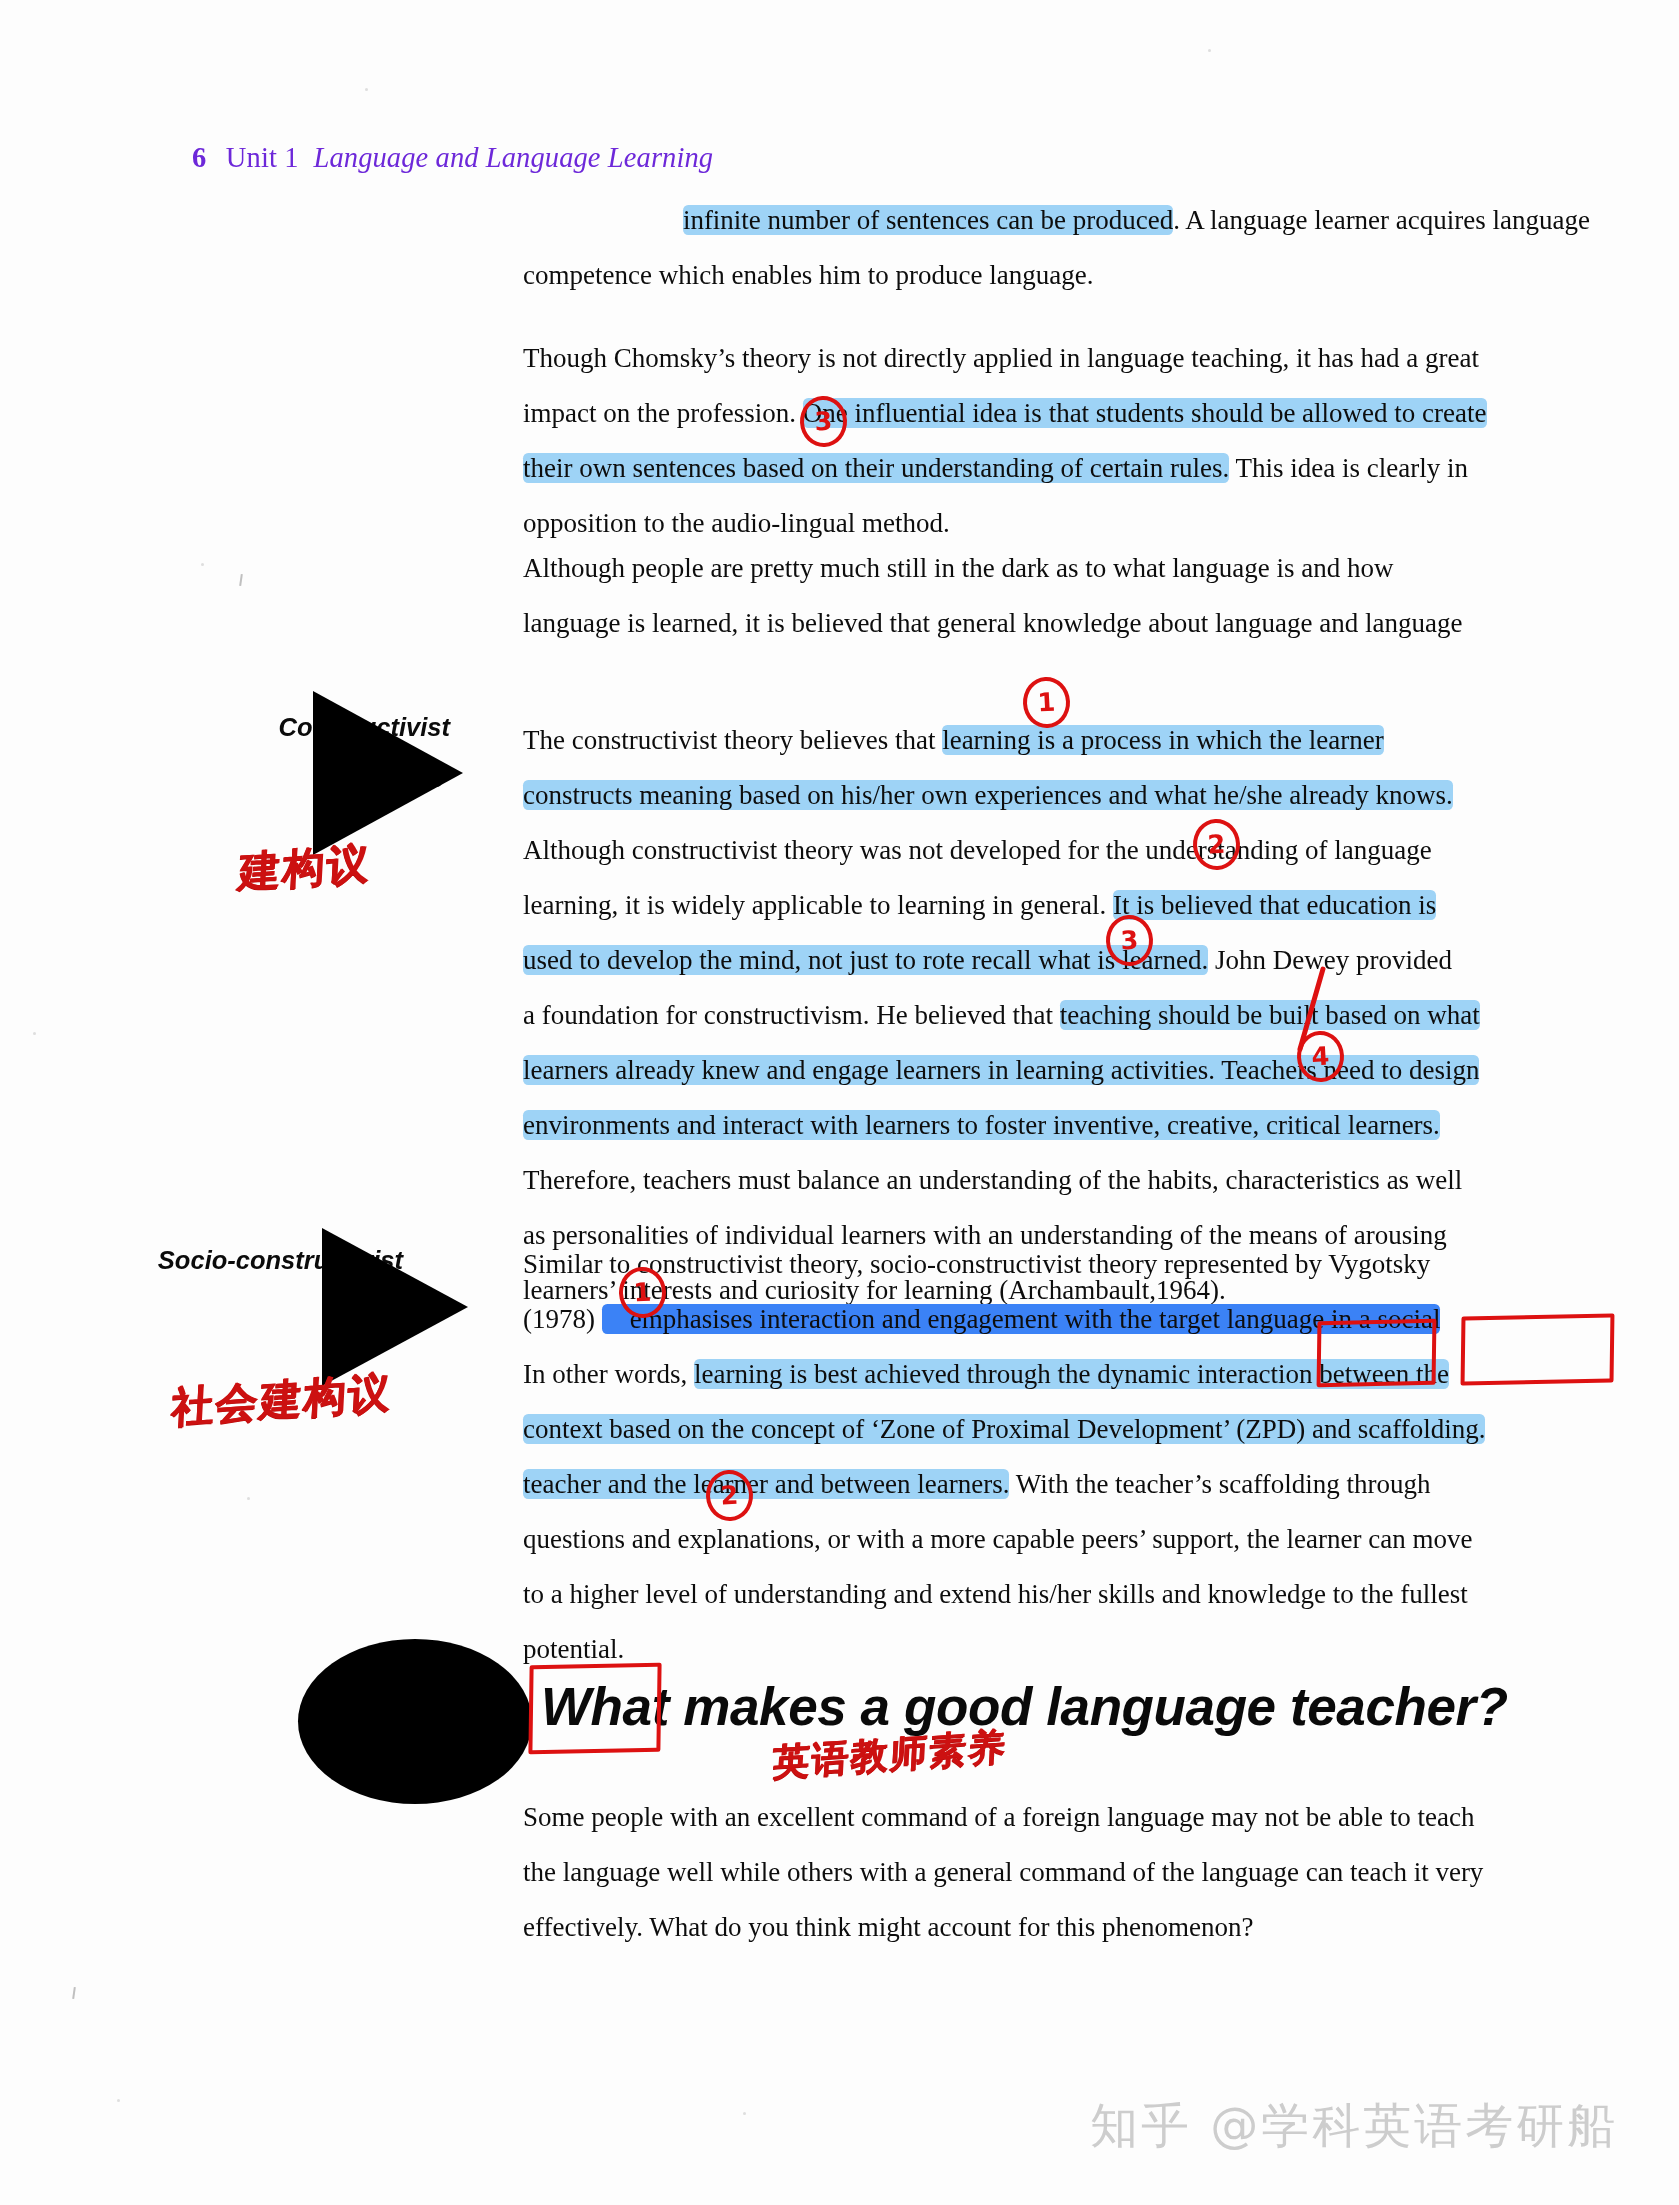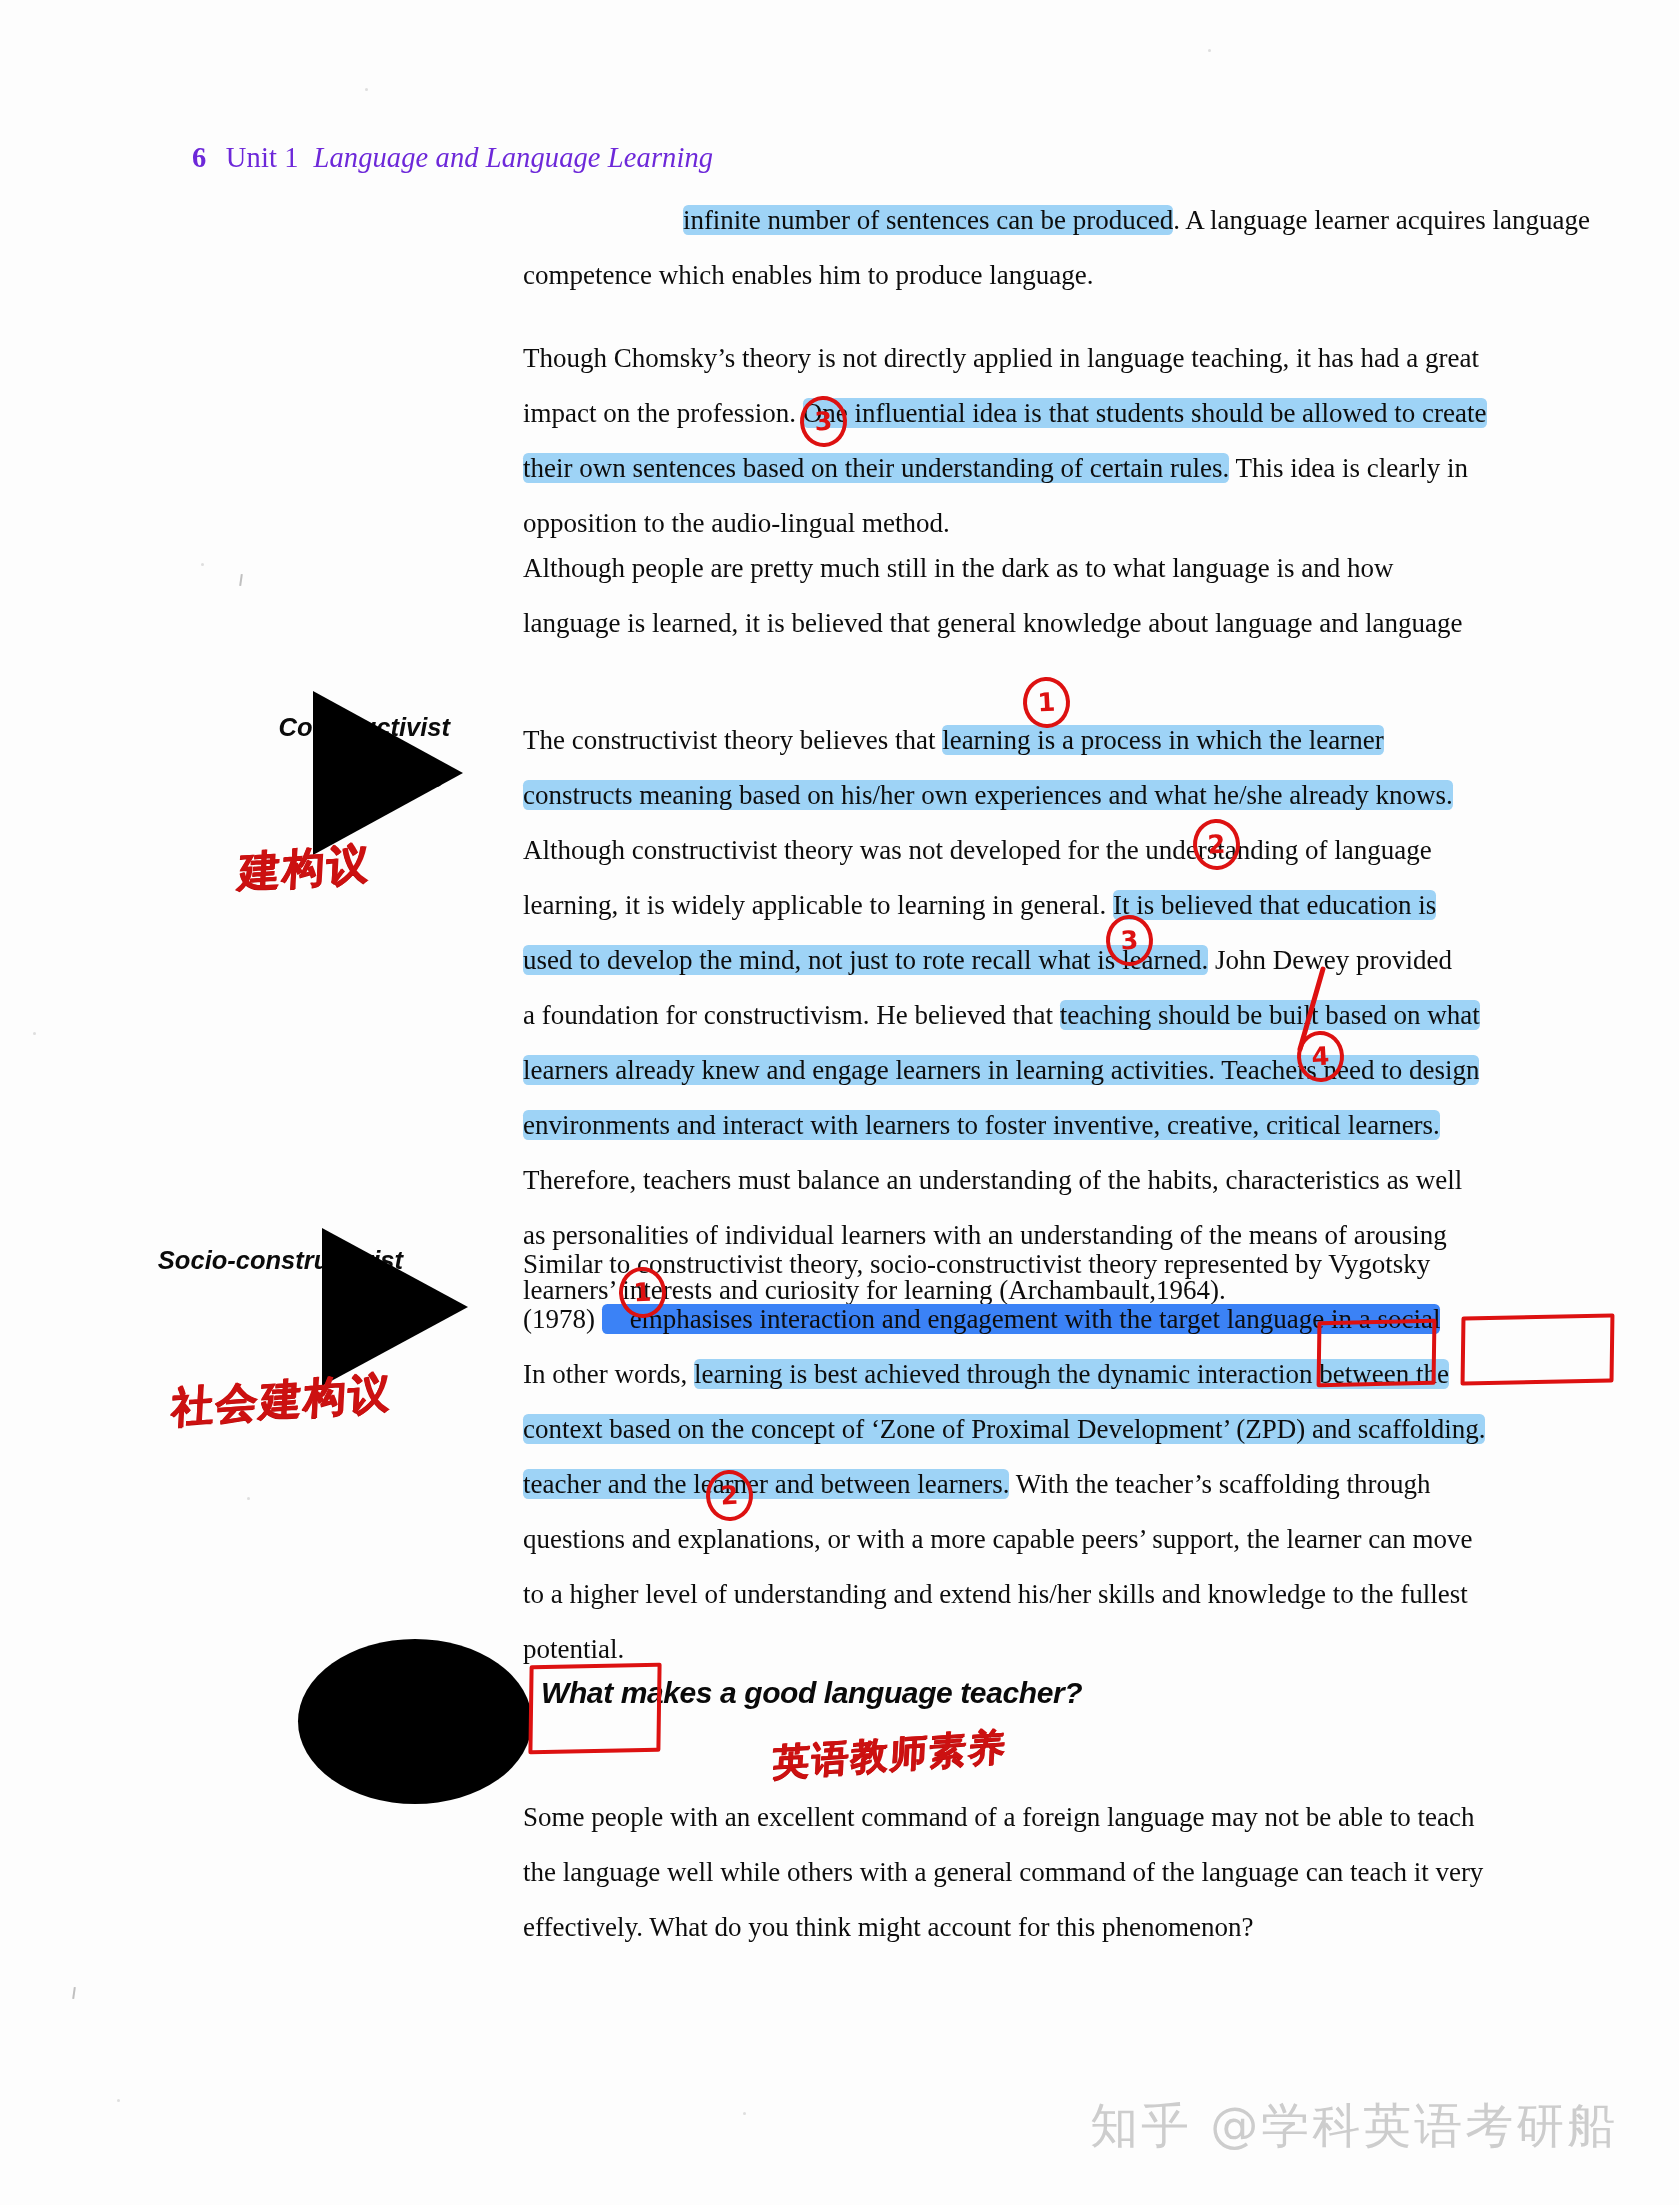--- a/index.html
+++ b/index.html
@@ -142,21 +142,21 @@
     transform: rotate(16deg);
     border-radius: 2.2px;
   }
 
   
   .sec-heading {
     position: absolute;
     font-family: "Liberation Sans", sans-serif;
     font-style: italic;
     font-weight: bold;
-    font-size: 30px;
+    font-size: 53px;
     color: #0a0a0a;
     white-space: nowrap;
     letter-spacing: -0.4px;
   }
 
   
   .watermark {
     position: absolute;
     left: 1090px;
     top: 2094px;

